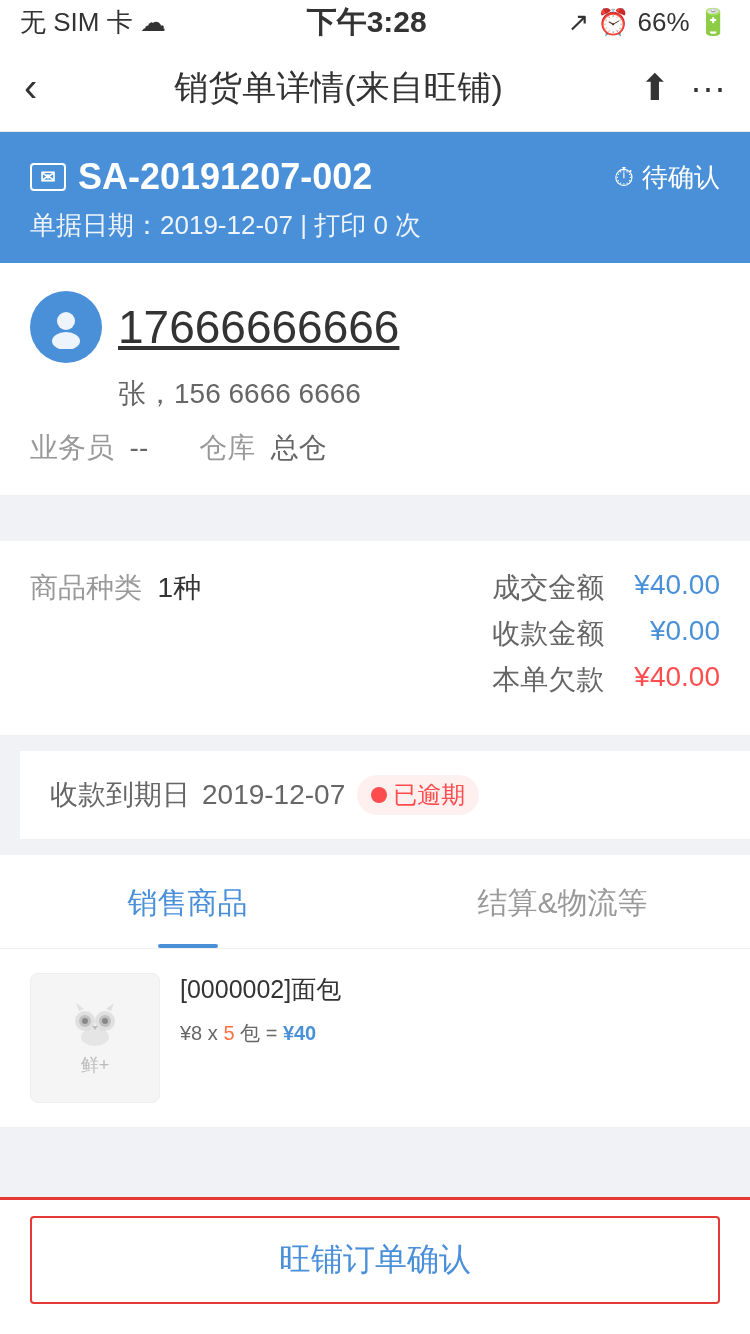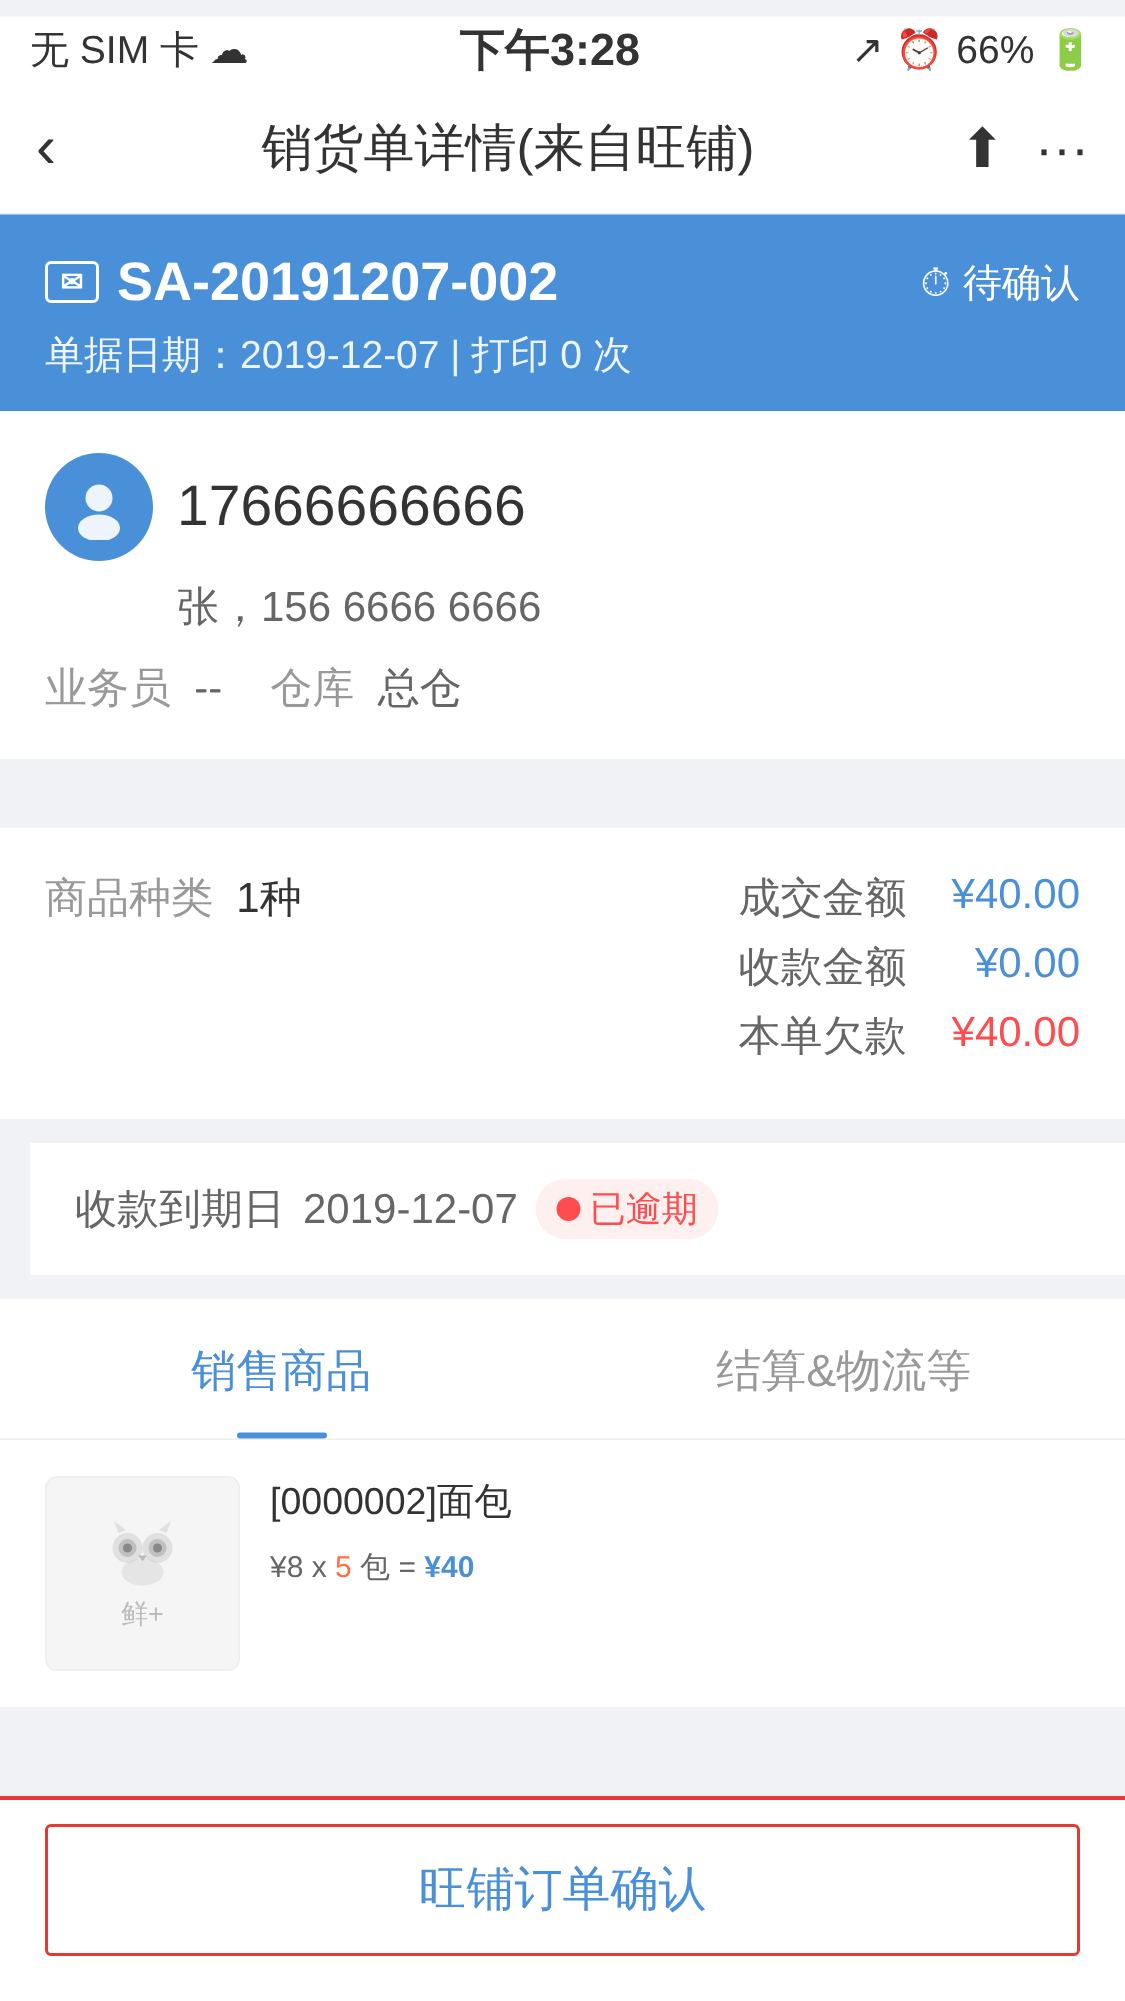--- a/index.html
+++ b/index.html
@@ -16,21 +16,20 @@
     
     .status-bar {
       background: #fff;
       height: 44px;
       display: flex;
       align-items: center;
       justify-content: space-between;
       padding: 0 20px;
       font-size: 26px;
       font-weight: 500;
-      margin-top: 11px;
     }
     .status-left { display: flex; align-items: center; gap: 10px; }
     .status-center { font-size: 30px; font-weight: 600; }
     .status-right { display: flex; align-items: center; gap: 8px; font-size: 26px; }
 
     
     .nav-bar {
       background: #fff;
       height: 88px;
       display: flex;
@@ -106,37 +105,38 @@
       height: 72px;
       border-radius: 50%;
       background: #4a90d9;
       display: flex;
       align-items: center;
       justify-content: center;
       flex-shrink: 0;
     }
     .avatar svg { width: 44px; height: 44px; }
     .customer-phone {
-      font-size: 38px;
+      font-size: 46px;
       font-weight: 500;
       color: #333;
+      text-decoration: underline;
     }
     .customer-name {
       font-size: 28px;
       color: #666;
       margin-left: 88px;
       margin-bottom: 16px;
     }
     .customer-meta {
       display: flex;
       align-items: center;
       margin-left: 0;
       font-size: 28px;
       color: #666;
-      gap: 32px;
+      gap: 51px;
     }
     .meta-label { color: #999; }
 
     
     .amount-section {
       background: #fff;
       padding: 28px 30px;
       display: flex;
       justify-content: space-between;
       align-items: flex-start;

